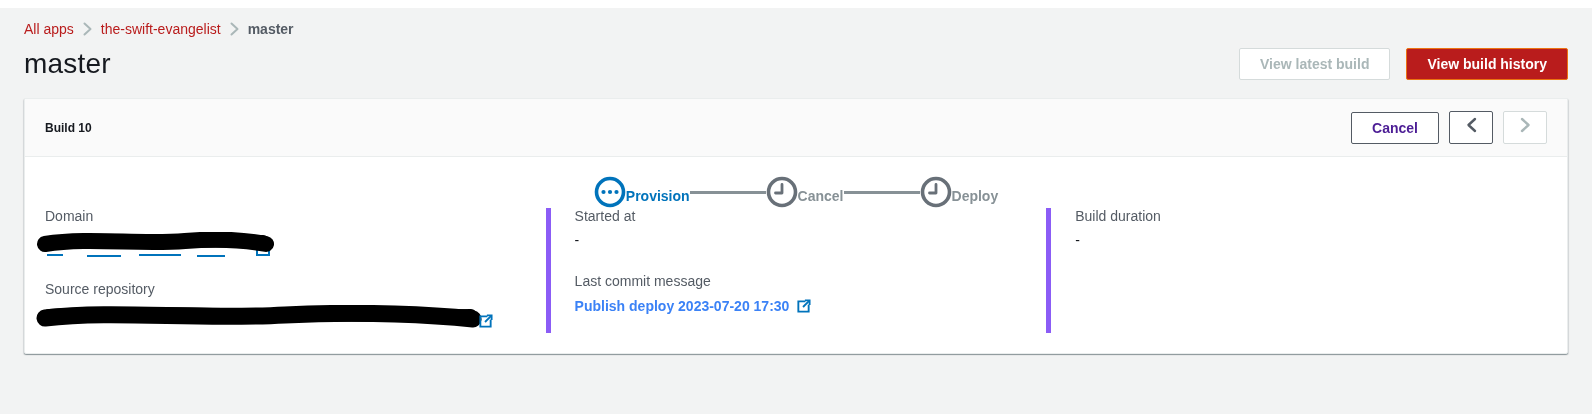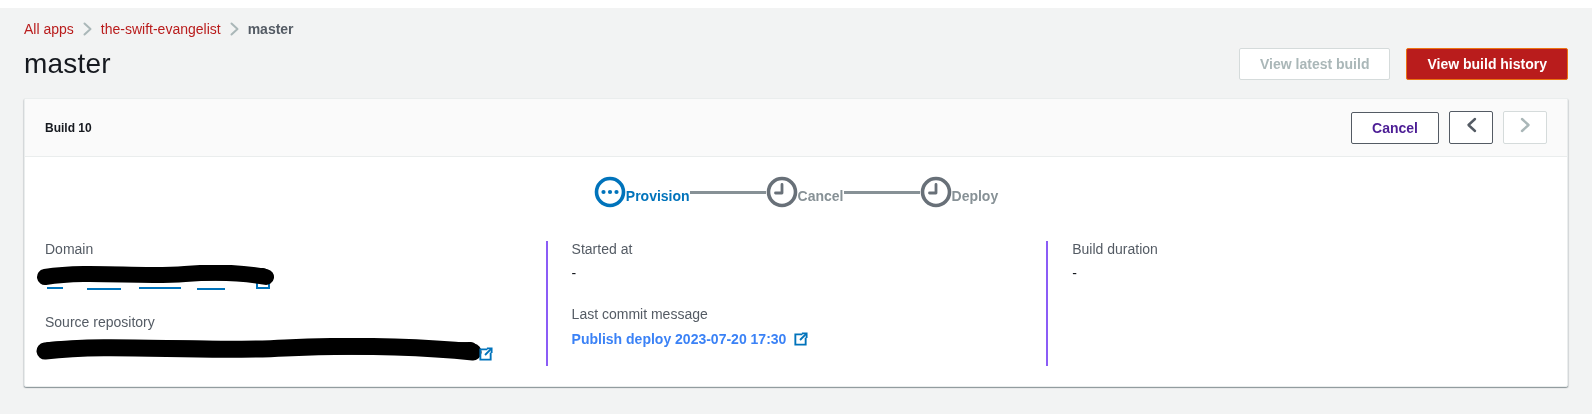--- a/index.html
+++ b/index.html
@@ -49,23 +49,23 @@
   .stepper { display: flex; justify-content: center; margin-top: 19px; }
   .stepper-inner { display: flex; align-items: flex-start; }
   .step { display: flex; flex-direction: row; align-items: center; }
   .step-circle { width: 32px; height: 32px; display: block; }
   .step-label { margin-top: 8px; font-size: 14px; font-weight: 700; }
   .step-label.active { color: #0073bb; }
   .step-label.pending { color: #879196; }
   .connector { width: 76px; height: 3px; background: #879196; margin-top: 15px; }
 
   
-  .details { display: flex; margin-top: 33px; }
+  .details { display: flex; }
   .detail-col { width: 33.33%; padding-right: 24px; }
-  .detail-col + .detail-col { border-left: 2px solid #8b5cf6; padding-left: 24px; }
+  .detail-col + .detail-col { border-left: 5px solid #8b5cf6; padding-left: 24px; }
   .field { margin-bottom: 21px; }
   .field:last-child { margin-bottom: 0; }
   .field-label { font-size: 14px; color: #545b64; margin-bottom: 8px; }
   .field-value { font-size: 14px; color: #16191f; min-height: 20px; }
   .redacted-row { display: flex; align-items: center; margin-left: -10px; }
   .link-row { display: inline-flex; align-items: center; gap: 7px; color: #3b82f6; font-size: 14px; font-weight: 700; text-decoration: none; cursor: pointer; }
   .ext-icon { display: block; }
 </style>
 </head>
 <body>

